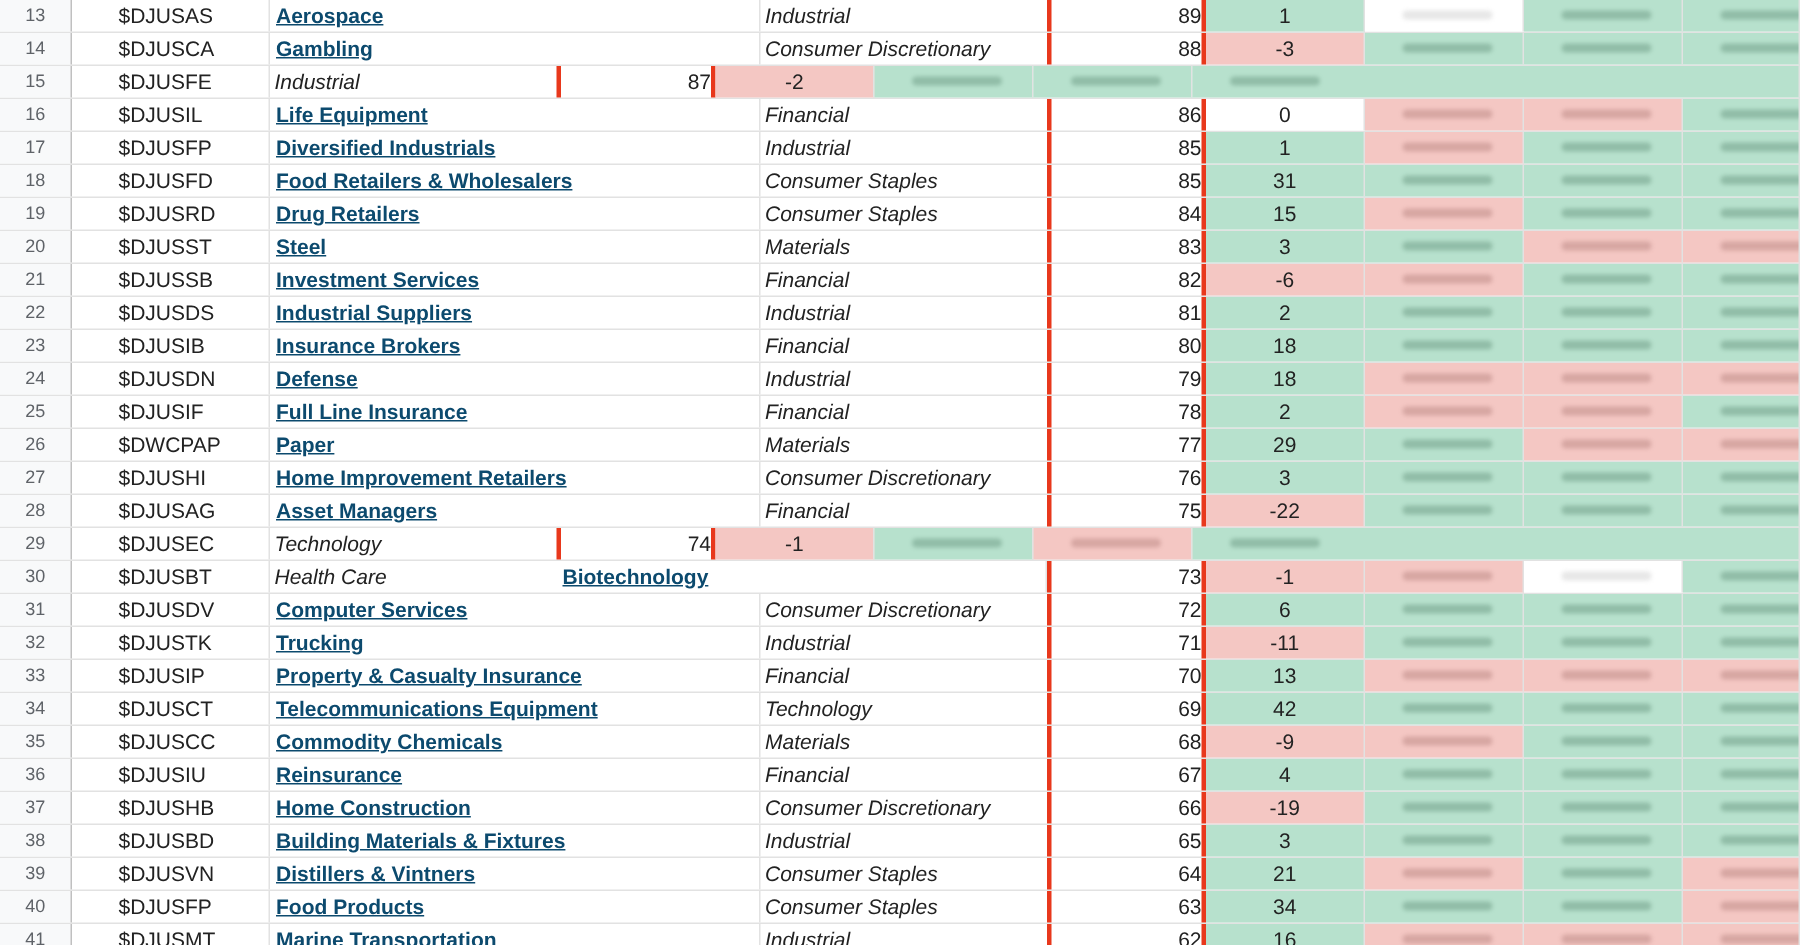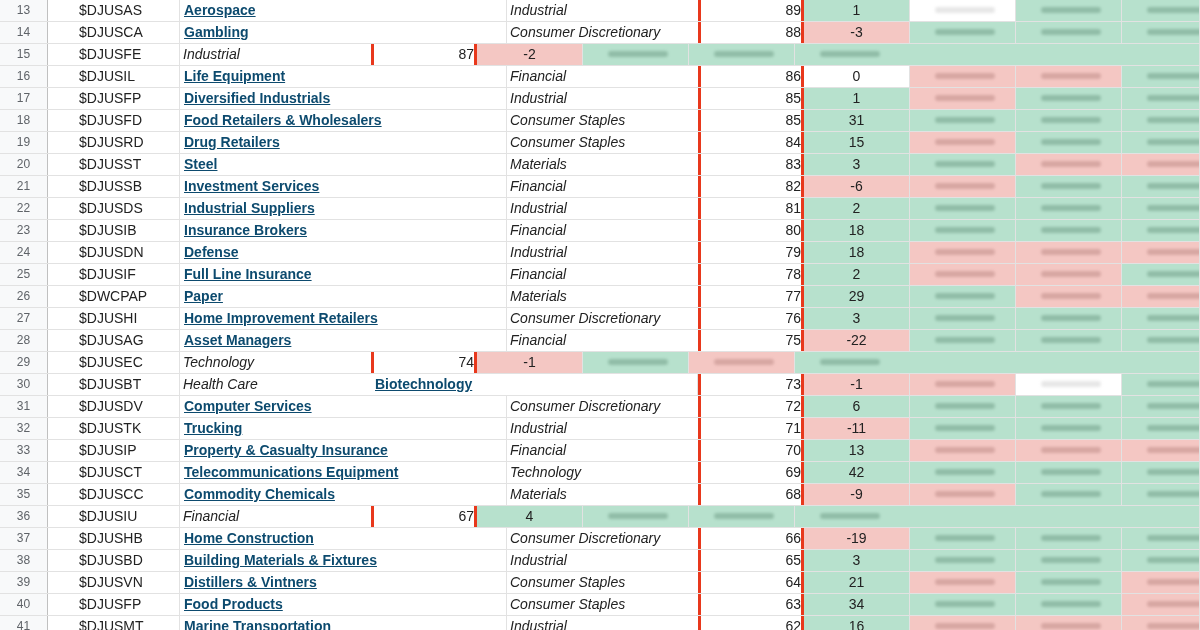--- a/index.html
+++ b/index.html
@@ -413,20 +413,21 @@
       <div class="cell blur g">
         <span class="bar"></span>
       </div>
       <div class="cell blur g last">
         <span class="bar"></span>
       </div>
     </div>
     <div class="row">
       <div class="cell rownum">36</div>
       <div class="cell ticker">$DJUSIU</div>
+      <div class="cell name"><a>Reinsurance</a></div>
       <div class="cell sector">Financial</div>
       <div class="cell rank">67</div>
       <div class="cell chg g">4</div>
       <div class="cell blur g">
         <span class="bar"></span>
       </div>
       <div class="cell blur g">
         <span class="bar"></span>
       </div>
       <div class="cell blur g last">

